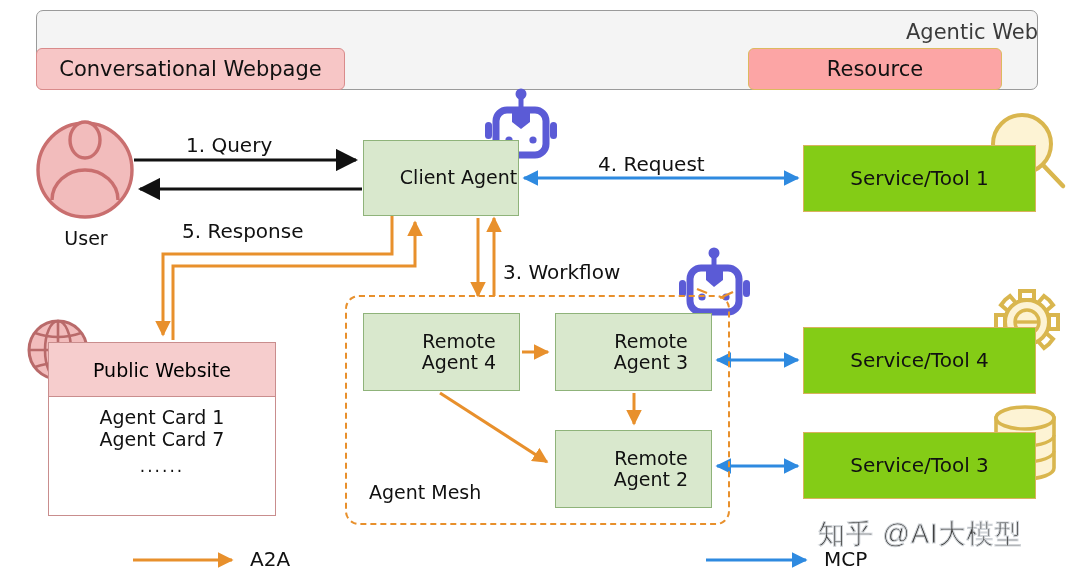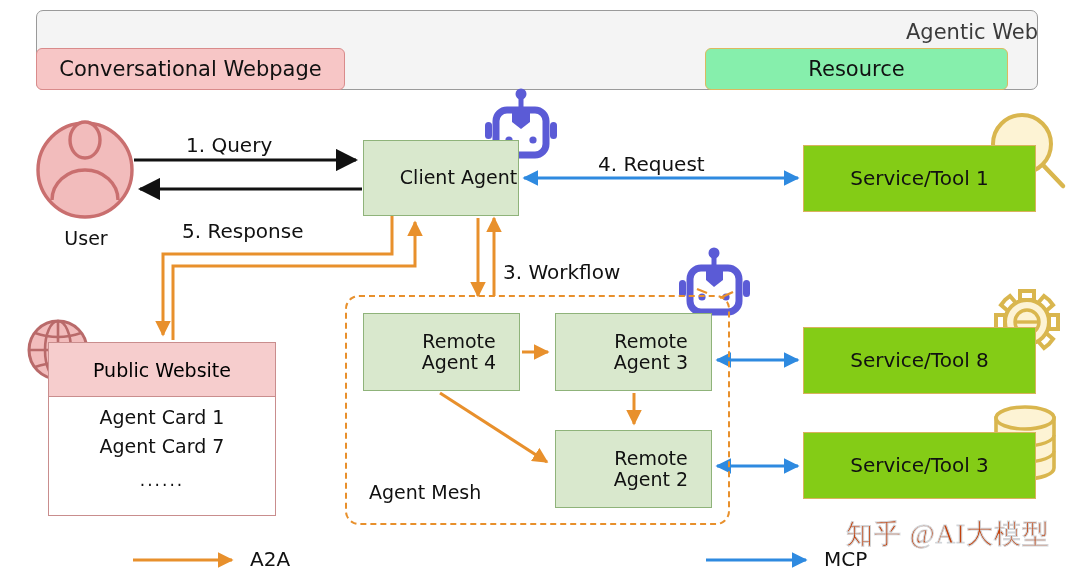--- a/index.html
+++ b/index.html
@@ -61,21 +61,21 @@
     align-items: center;
     justify-content: center;
     height: 42px;
     top: 48px;
     border-radius: 6px;
     font-size: 21px;
     color: #111;
   }
   #band-conversational { left: 36px;  width: 309px; background: #f7c6c6; border: 1.7px solid #d98b8b; }
   #band-ai-agent       { left: 345px; width: 403px; background: #d7e8cc; border: 1.7px solid #9cbe87; }
-  #band-resource       { left: 705px; width: 303px; background: #86efac; border: 1.7px solid #dcb95f; }
+  #band-resource       { left: 748px; width: 254px; background: #fca5a5; border: 1.7px solid #dcb95f; }
 
   
   .greenbox {
     background: #d9e8cd;
     border: 1.7px solid #8fb37a;
     font-size: 19px;
     padding-left: 35px;
   }
   #client-agent   { left: 363px; top: 140px; width: 156px; height: 76px; }
   #remote-agent-1 { left: 363px; top: 313px; width: 157px; height: 78px; }
@@ -106,21 +106,21 @@
     background: #f6cdcd;
     border-bottom: 1.7px solid #c98d8d;
     display: flex; align-items: center; justify-content: center;
     font-size: 19px; color: #000000; text-align: right;
   }
   #public-website-body {
     display: flex;
     flex-direction: column;
     align-items: center;
     padding-top: 9px;
-    gap: 7px;
+    gap: 0;
   }
   .agent-card-line { font-size: 19px; color: #111; }
   .agent-card-ellipsis { font-size: 17px; color: #111; letter-spacing: 2px; margin-top: 6px; }
 
   
   #agent-mesh-area {
     position: absolute;
     left: 345px; top: 295px;
     width: 385px; height: 230px;
     box-sizing: border-box;
@@ -145,25 +145,24 @@
   #legend-mcp-label { left: 824px; top: 547px; font-size: 20px; }
 
   
   #user-caption { left: 48px; top: 227px; width: 76px; text-align: center; font-size: 19px; }
 
   
   #watermark {
     position: absolute;
     left: 818px; top: 516px;
     font-size: 27px;
-    color: #c2410c;
+    color: #404040;
     -webkit-text-stroke: 1px #d2d6da;
     letter-spacing: 1px;
-    font-family: Liberation Serif, serif;
-    margin-left: 28px;
+    font-family: Liberation Sans, sans-serif;
   }
 </style>
 </head>
 <body>
 
 <div id="root">
 
   <div class="node" id="agentic-web-band"></div>
   <div class="lbl" id="agentic-web-title">Agentic Web</div>
 
@@ -354,21 +353,21 @@
       <div class="agent-card-line">Agent Card 1</div>
       <div class="agent-card-line">Agent Card 7</div>
       <div class="agent-card-ellipsis">......</div>
     </div>
   </div>
 
   <div class="node yellowbox" id="service-tool-1">
     <span>Service/Tool 1</span>
   </div>
   <div class="node yellowbox" id="service-tool-2">
-    <span>Service/Tool 8</span>
+    <span>Service/Tool 4</span>
   </div>
   <div class="node yellowbox" id="service-tool-3">
     <span>Service/Tool 3</span>
   </div>
 
   <div class="lbl" id="legend-a2a-label">A2A</div>
   <div class="lbl" id="legend-mcp-label">MCP</div>
 
   <div id="watermark">知乎 @AI大模型</div>
 </div>

